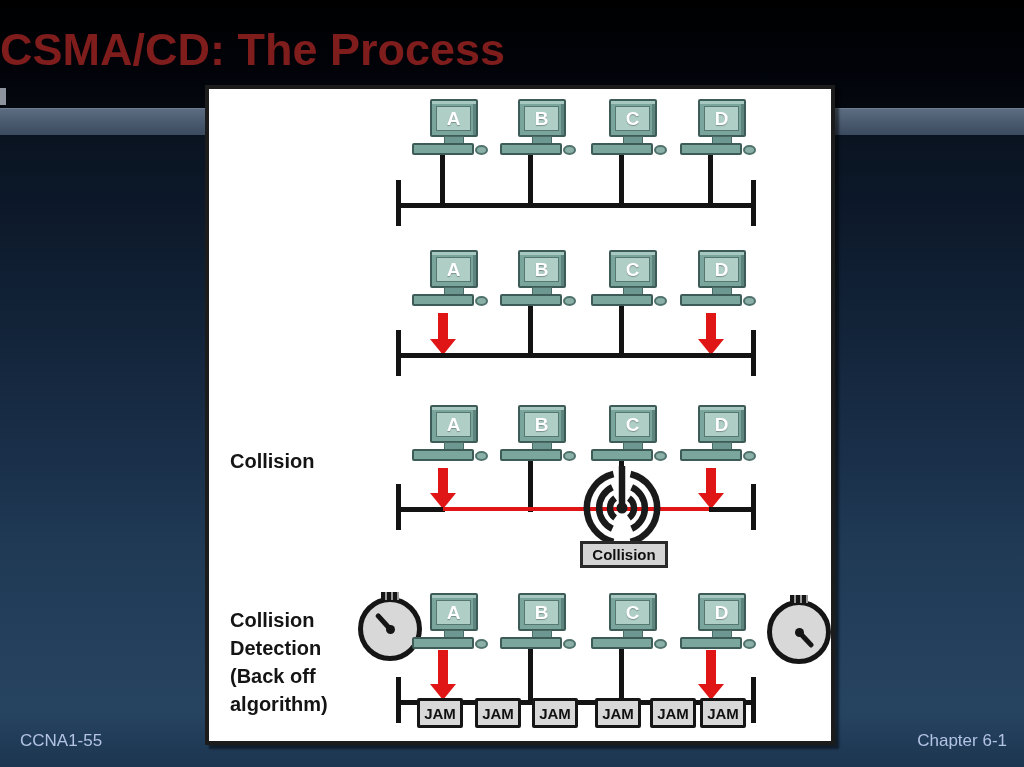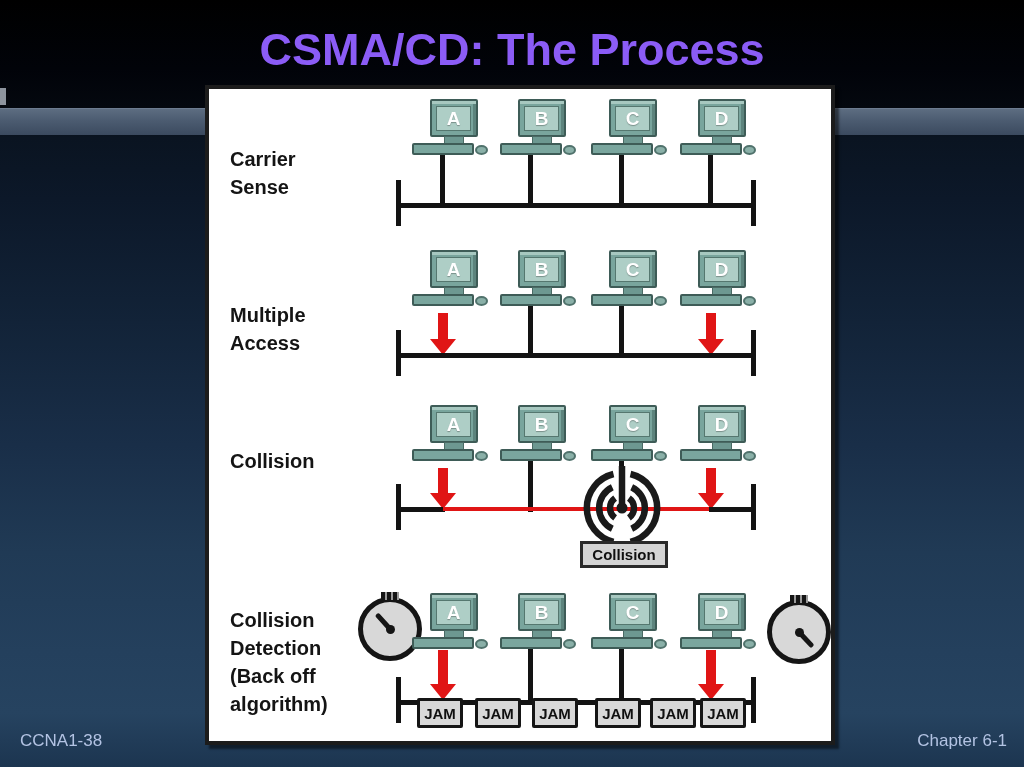--- a/index.html
+++ b/index.html
@@ -12,22 +12,22 @@
       #192e48 58%, #203a55 72%, #24405d 85%,
       #264360 93%, #1c3550 100%);
   }
   .abs{position:absolute;}
   
   .stripe{left:0;top:108px;width:1024px;height:26px;
     background:linear-gradient(180deg,#5d6d81 0%,#4d5d72 40%,#3b4a5f 100%);
     border-top:1px solid #6d7c90;}
   .notch{left:0;top:88px;width:6px;height:17px;background:#8d949e;}
   
-  .title{left:0;top:24px;width:1024px;text-align:center;
-    font-size:45px;font-weight:bold;color:#8b5cf6;letter-spacing:0;}
+  .title{left:0;top:24px;width:1024px;
+    font-size:45px;font-weight:bold;color:#7f1d1d;letter-spacing:0;}
   
   .panel{left:205px;top:85px;width:630px;height:660px;background:#ffffff;
     border:4px solid #1c1c1c;box-sizing:border-box;
     box-shadow:4px 4px 2px rgba(0,0,0,0.5);}
   
   .rowlabel{font-size:20px;font-weight:bold;color:#141414;
     line-height:28px;white-space:pre-line;left:21px;width:180px;}
   
   .station{width:76px;height:58px;}
   .monitor{position:absolute;left:18px;top:0;width:48px;height:38px;
@@ -76,22 +76,20 @@
 </head>
 <body>
 
 <div class="abs stripe"></div>
 <div class="abs notch"></div>
 
 <div class="abs title">CSMA/CD: The Process</div>
 
 <div class="abs panel">
 
-  <div class="abs rowlabel" style="top:56px;">Carrier
-Sense</div>
 
   <div class="abs vline" style="left:231px;top:66px;height:52px;"></div>
   <div class="abs vline" style="left:319px;top:66px;height:52px;"></div>
   <div class="abs vline" style="left:410px;top:66px;height:52px;"></div>
   <div class="abs vline" style="left:499px;top:66px;height:52px;"></div>
   <div class="abs hline" style="left:190px;top:114px;width:354px;"></div>
   <div class="abs cap" style="left:187px;top:91px;"></div>
   <div class="abs cap" style="left:542px;top:91px;"></div>
 
   <div class="abs station" style="left:203px;top:10px;">
@@ -128,22 +126,20 @@
     <div class="monitor">
         <div class="screen">
           <span>D</span>
         </div>
       </div>
     <div class="pedestal"></div>
       <div class="cbase"></div>
       <div class="mouse"></div>
   </div>
 
-  <div class="abs rowlabel" style="top:212px;">Multiple
-Access</div>
 
   <div class="abs vline" style="left:319px;top:217px;height:52px;"></div>
   <div class="abs vline" style="left:410px;top:217px;height:52px;"></div>
   <div class="abs arrow" style="left:221px;top:224px;height:42px;">
     <div class="shaft" style="height:26px;"></div>
       <div class="head"></div>
   </div>
   <div class="abs arrow" style="left:489px;top:224px;height:42px;">
     <div class="shaft" style="height:26px;"></div>
       <div class="head"></div>
@@ -339,14 +335,14 @@
           <span>D</span>
         </div>
       </div>
     <div class="pedestal"></div>
       <div class="cbase"></div>
       <div class="mouse"></div>
   </div>
 
 </div>
 
-<div class="abs footer" style="left:20px;top:731px;">CCNA1-38</div>
+<div class="abs footer" style="left:20px;top:731px;">CCNA1-55</div>
 <div class="abs footer" style="right:17px;top:731px;width:220px;text-align:right;">Chapter 6-1</div>
 
 </body></html>

